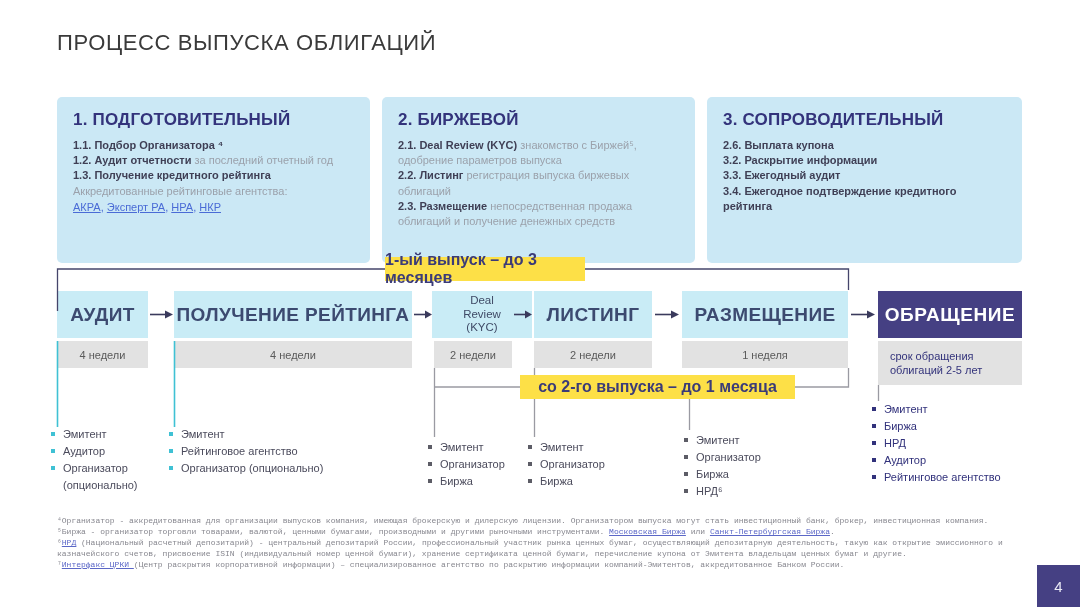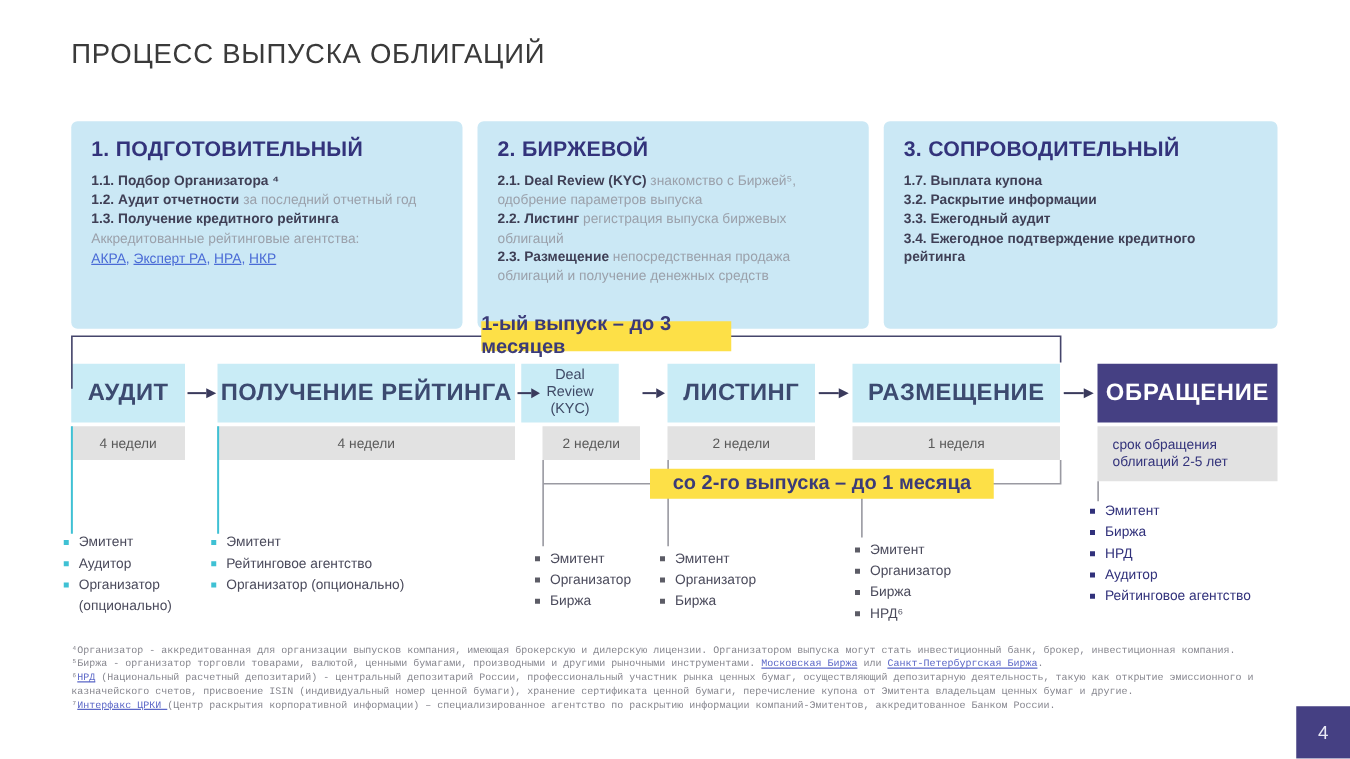--- a/index.html
+++ b/index.html
@@ -79,21 +79,21 @@
 
   <div class="phase" style="left:382px;width:313px;">
     <h2>2. БИРЖЕВОЙ</h2>
     <div class="line"><span class="lead">2.1. Deal Review (KYC)</span><span class="sub"> знакомство с Биржей⁵, одобрение параметров выпуска</span></div>
     <div class="line"><span class="lead">2.2. Листинг</span><span class="sub"> регистрация выпуска биржевых облигаций</span></div>
     <div class="line"><span class="lead">2.3. Размещение</span><span class="sub"> непосредственная продажа облигаций и получение денежных средств</span></div>
   </div>
 
   <div class="phase" style="left:707px;width:315px;">
     <h2>3. СОПРОВОДИТЕЛЬНЫЙ</h2>
-    <div class="line"><span class="lead3">1.7. Выплата купона</span></div>
+    <div class="line"><span class="lead3">2.6. Выплата купона</span></div>
     <div class="line"><span class="lead3">3.2. Раскрытие информации</span></div>
     <div class="line"><span class="lead3">3.3. Ежегодный аудит</span></div>
     <div class="line"><span class="lead3">3.4. Ежегодное подтверждение кредитного рейтинга</span></div>
   </div>
 
   <svg class="wires" width="1080" height="607" viewBox="0 0 1080 607">
 
     <path d="M57.5 311 V269 H848.5 V290" fill="none" stroke="#45456b" stroke-width="1.3"></path>
 
     <path d="M848.5 368 V387 H434.5" fill="none" stroke="#9a9aa2" stroke-width="1.3"></path>
@@ -118,21 +118,21 @@
       <path d="M851 314.5 H867"></path>
         <polygon points="867,310.5 875,314.5 867,318.5" stroke="none"></polygon>
     </g>
   </svg>
 
   <div class="blabel top">1-ый выпуск – до 3 месяцев</div>
   <div class="blabel bottom">со 2-го выпуска –  до 1 месяца</div>
 
   <div class="stage" style="left:57px;width:91px;">АУДИТ</div>
   <div class="stage" style="left:174px;width:238px;">ПОЛУЧЕНИЕ РЕЙТИНГА</div>
-  <div class="stage small" style="left:417px;width:78px;padding:0 20px;">Deal Review (KYC)</div>
+  <div class="stage small" style="left:432px;width:100px;padding:0 20px;">Deal Review (KYC)</div>
   <div class="stage" style="left:534px;width:118px;">ЛИСТИНГ</div>
   <div class="stage dark" style="left:878px;width:144px;">ОБРАЩЕНИЕ</div>
   <div class="stage" style="left:682px;width:166px;">РАЗМЕЩЕНИЕ</div>
 
   <div class="duration" style="left:57px;width:91px;">4 недели</div>
   <div class="duration" style="left:174px;width:238px;">4 недели</div>
   <div class="duration" style="left:434px;width:78px;">2 недели</div>
   <div class="duration" style="left:534px;width:118px;">2 недели</div>
   <div class="duration" style="left:682px;width:166px;">1 неделя</div>
   <div class="duration tall" style="left:878px;width:144px;">срок обращения облигаций 2-5 лет</div>

